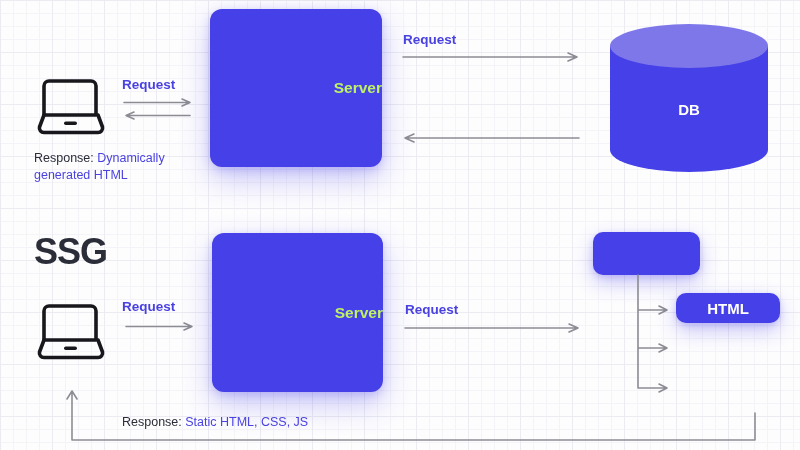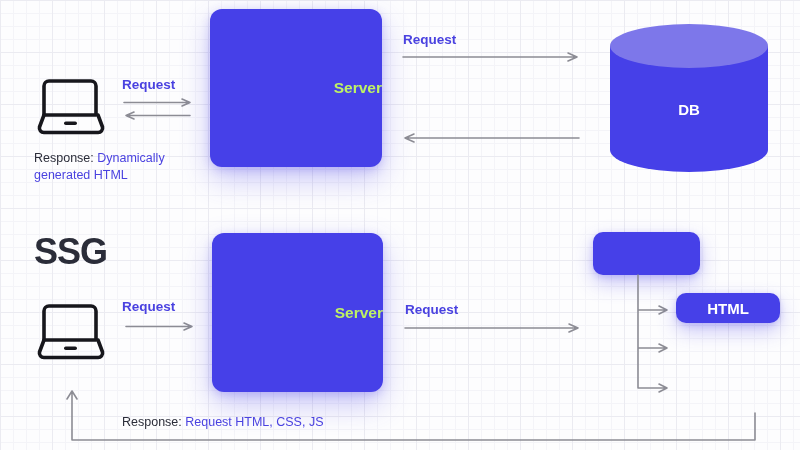--- a/index.html
+++ b/index.html
@@ -121,16 +121,16 @@
   <div class="smallbox" style="left:676px;top:293px;width:104px;height:30px">
     <span>HTML</span>
   </div>
 
   <svg class="conn" style="left:64px;top:384px" width="700" height="62">
     <path d="M691,29 V56 H8 V8 M3,15 L8,7 L13,15"></path>
   </svg>
 
   <div class="resp" style="left:122px;top:414px;width:320px">
     <span>Response:</span>
-    <span class="val">Request HTML, CSS, JS</span>
+    <span class="val">Static HTML, CSS, JS</span>
   </div>
 
 </div>
 
 </body></html>

